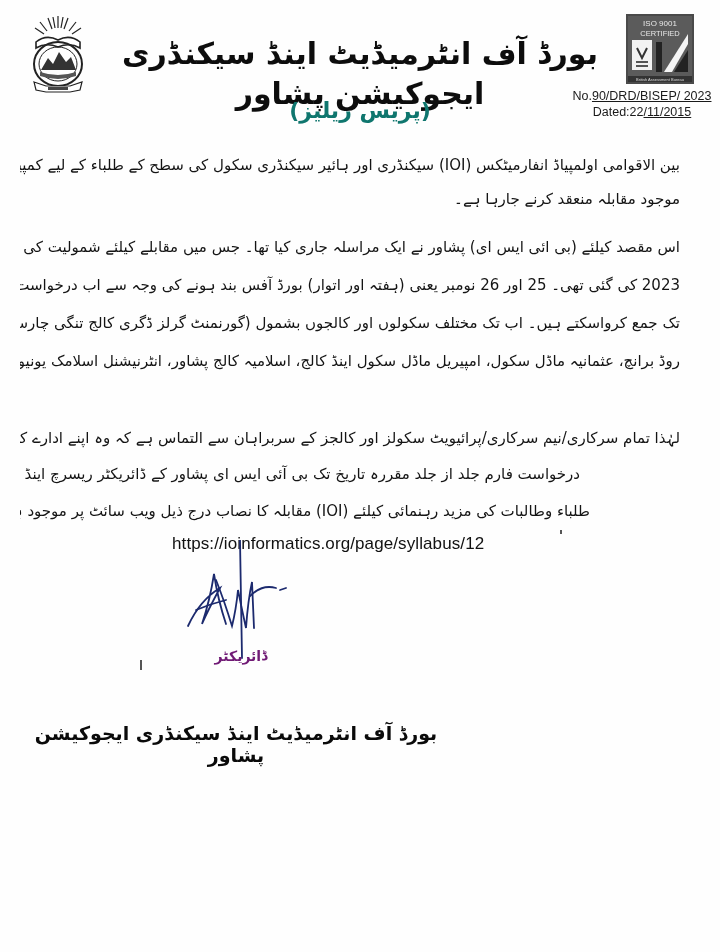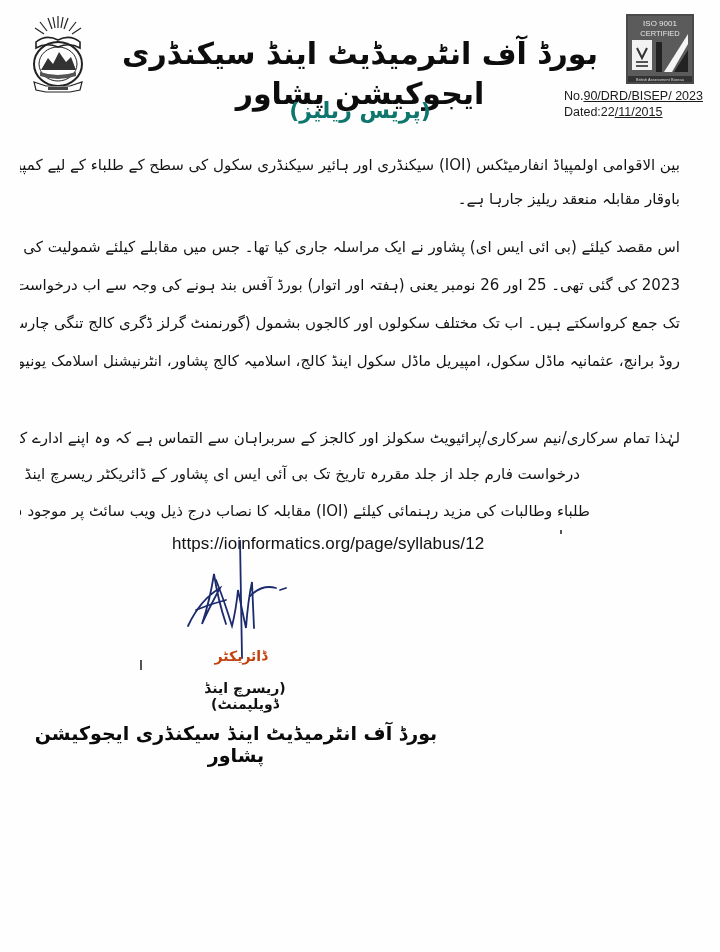--- a/index.html
+++ b/index.html
@@ -58,20 +58,21 @@
       color: #0f766e;
     }
     .ref-block {
       position: absolute;
       left: 564px; top: 88px;
       width: 156px;
       font-family: "Liberation Sans", sans-serif;
       font-size: 12.5px;
       line-height: 16px;
       color: #1a1a1a;
+      text-align: center;
     }
     .ref-block .u { text-decoration: underline; }
 
     
     .para {
       position: absolute;
       direction: rtl;
       text-align: right;
       font-family: "DejaVu Sans", sans-serif;
       font-size: 15px;
@@ -106,21 +107,21 @@
       width: 120px; height: 120px;
     }
     .director {
       position: absolute;
       left: 196px; top: 648px;
       width: 90px;
       text-align: center;
       direction: rtl;
       font-weight: bold;
       font-size: 14px;
-      color: #c2410c;
+      color: #701a75;
     }
     .dept {
       position: absolute;
       left: 170px; top: 680px;
       width: 150px;
       text-align: center;
       direction: rtl;
       font-weight: bold;
       font-size: 14px;
       color: #111;
@@ -197,21 +198,21 @@
     <div>
       <span>No.</span><span class="u">90/DRD/BISEP/ 2023</span>
     </div>
     <div>
       <span>Dated:22</span><span class="u">/11/2015</span>
     </div>
   </div>
 
   <div class="para p1">
     <span class="line">بین الاقوامی اولمپیاڈ انفارمیٹکس (IOI) سیکنڈری اور ہائیر سیکنڈری سکول کی سطح کے طلباء کے لیے کمپیوٹر سائنس کا دنیا کا سب سے</span>
-    <span class="line">باوقار مقابلہ منعقد ریلیز جارہا ہے۔</span>
+    <span class="line">موجود مقابلہ منعقد کرنے جارہا ہے۔</span>
   </div>
 
   <div class="para p2" style="line-height:38px;">
     <span class="line" style="height:38px;line-height:38px;">اس مقصد کیلئے (بی ائی ایس ای) پشاور نے ایک مراسلہ جاری کیا تھا۔ جس میں مقابلے کیلئے شمولیت کی آخری تاریخ 25 نومبر</span>
     <span class="line" style="height:38px;line-height:38px;">2023 کی گئی تھی۔ 25 اور 26 نومبر یعنی (ہفتہ اور اتوار) بورڈ آفس بند ہونے کی وجہ سے اب درخواست فارم 30 نومبر بروز جمعرات</span>
     <span class="line" style="height:38px;line-height:38px;">تک جمع کرواسکتے ہیں۔ اب تک مختلف سکولوں اور کالجوں بشمول (گورنمنٹ گرلز ڈگری کالج تنگی چارسدہ، پشاور ماڈل ڈگری کالج دلہ زاک</span>
     <span class="line" style="height:38px;line-height:38px;">روڈ برانچ، عثمانیہ ماڈل سکول، امپیریل ماڈل سکول اینڈ کالج، اسلامیہ کالج پشاور، انٹرنیشنل اسلامک یونیورسٹی سکول اینڈ کالج ورسک روڈ</span>
   </div>
 
   <div class="para p3">
@@ -230,19 +231,18 @@
       <path d="M8 86 Q20 60 40 48 Q28 70 22 84 Q30 60 34 34 Q38 60 46 84"></path>
       <path d="M36 40 Q44 60 52 86 Q56 70 58 50 Q62 70 66 88 Q68 60 72 42 L74 88"></path>
       <path d="M70 56 Q82 44 96 48"></path>
       <path d="M100 50 L106 48"></path>
       <path d="M60 0 L62 118"></path>
       <path d="M16 70 Q30 64 46 60"></path>
     </g>
   </svg>
 
   <div class="director">ڈائریکٹر</div>
-  <div class="dept">(ریسرچ اینڈ ڈویلپمنٹ)</div>
 
   <div class="footer-board">بورڈ آف انٹرمیڈیٹ اینڈ سیکنڈری ایجوکیشن پشاور</div>
 
   <div class="stray-mark" style="left:140px;top:660px;height:10px;"></div>
   <div class="stray-mark" style="left:560px;top:530px;height:4px;"></div>
 </div>
 
 </body></html>

